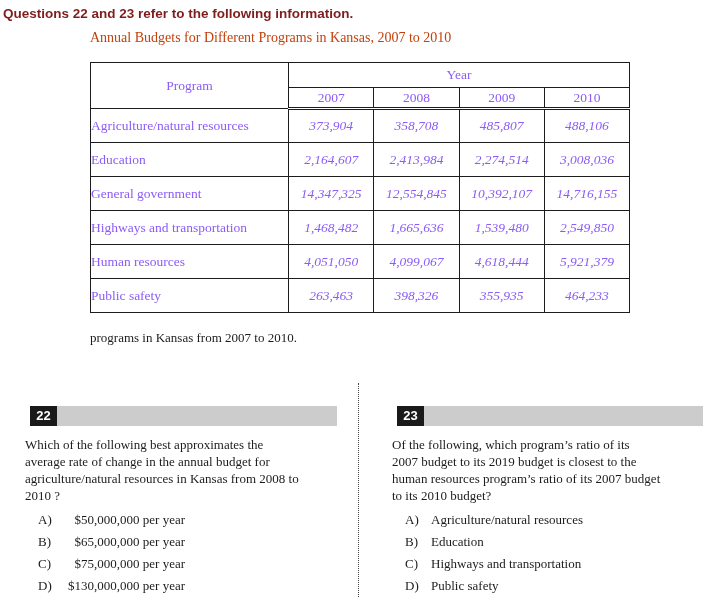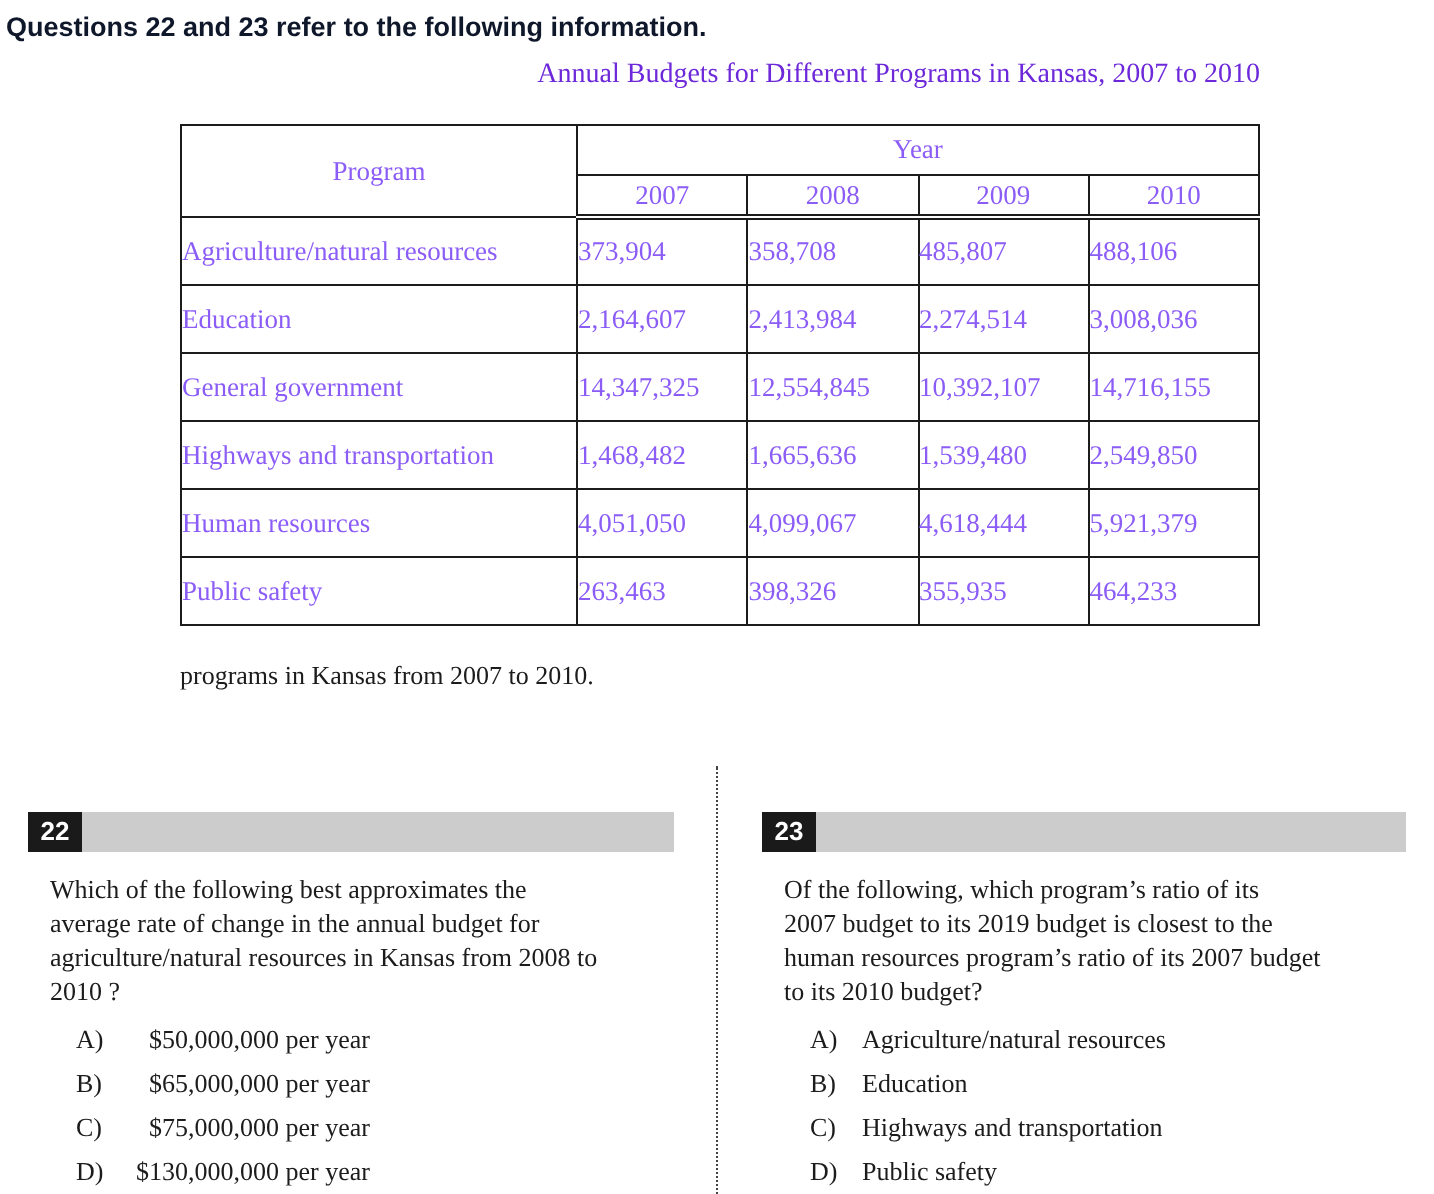--- a/index.html
+++ b/index.html
@@ -5,61 +5,61 @@
   html,body { margin:0; padding:0; background:#ffffff; }
   .page {
     position:relative; width:717px; height:597px; background:#ffffff;
     font-family:"Liberation Serif", serif; color:#1f1f1f; overflow:hidden;
   }
 
   
   .instruction {
     position:absolute; left:3px; top:6px;
     font-family:"Liberation Sans", sans-serif; font-weight:bold;
-    font-size:13.5px; color:#0f172a;
+    font-size:13.5px; color:#7f1d1d;
   }
   .table-title {
     position:absolute; left:90px; top:30px; width:540px;
-    text-align:right; font-size:14px; color:#6d28d9;
+    text-align:left; font-size:14px; color:#c2410c;
   }
 
   
   table.budget {
     position:absolute; left:90px; top:62px;
     border-collapse:collapse; table-layout:fixed; width:540px;
     font-size:13.5px; color:#8b5cf6;
   }
   table.budget { border:1.5px solid #1c1c1c; }
   table.budget th, table.budget td { border:1px solid #1c1c1c; font-weight:normal; padding:0; }
   th.th-program { width:197px; border-right:3px double #1c1c1c; border-bottom:3px double #1c1c1c; text-align:center; }
   th.th-yeargrp { height:24px; text-align:center; }
   tr.yr-row th { width:85px; height:19px; border-bottom:3px double #1c1c1c; text-align:center; }
   tbody tr { height:34px; }
   td.prog { text-align:left; padding-left:12px; border-right:3px double #1c1c1c; }
-  td.val  { text-align:left; padding-right:14px; }
+  td.val  { text-align:center; padding-right:14px;font-style:italic; }
 
   .caption {
     position:absolute; left:90px; top:329px; width:570px;
     font-size:13px; line-height:17.5px; color:#1c1c1c;
   }
 
   
   .divider {
     position:absolute; left:358px; top:383px; height:214px; width:0;
     border-left:1px dotted #444444;
   }
   .q-col { position:absolute; top:406px; }
   .q-col.q22 { left:14px;  width:323px; }
   .q-col.q23 { left:381px; width:322px; }
 
   .q-header { display:flex; height:20px; }
   .q-badge {
     width:27px; height:20px; line-height:20px; text-align:center;
     background:#1a1a1a; color:#ffffff;
-    font-family:"Liberation Sans", sans-serif; font-weight:bold; font-size:13px;
+    font-family:"Liberation Sans", sans-serif; font-weight:bold; font-size:13px;margin-left:16px;
   }
   .q-bar { flex:1; background:#cccccc; }
 
   .q-text { margin:10px 0 0 11px; font-size:13px; line-height:17px; color:#1c1c1c; }
 
   .q-options { margin:9px 0 0 24px; }
   .opt { display:flex; margin-bottom:8px; font-size:13px; line-height:14px; color:#1c1c1c; }
   .q22 .opt-letter { width:23px; }
   .q23 .opt-letter { width:26px; }
   .q22 .opt-text { display:inline-block; width:124px; text-align:right; white-space:nowrap; }

